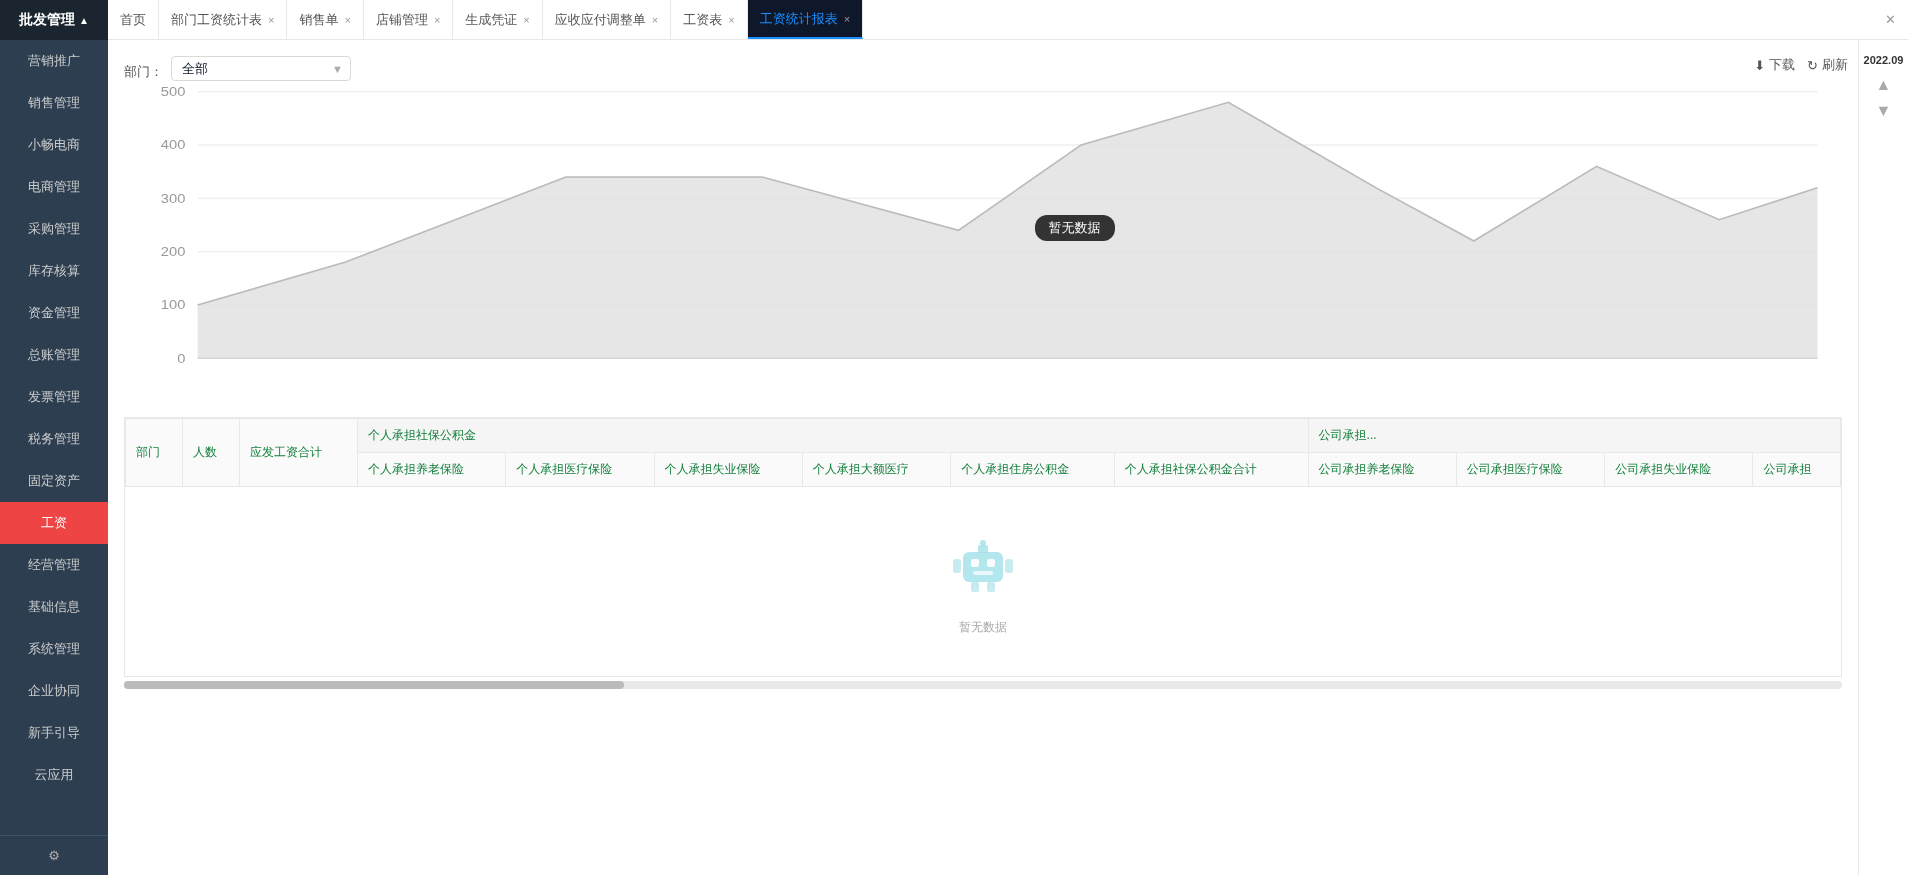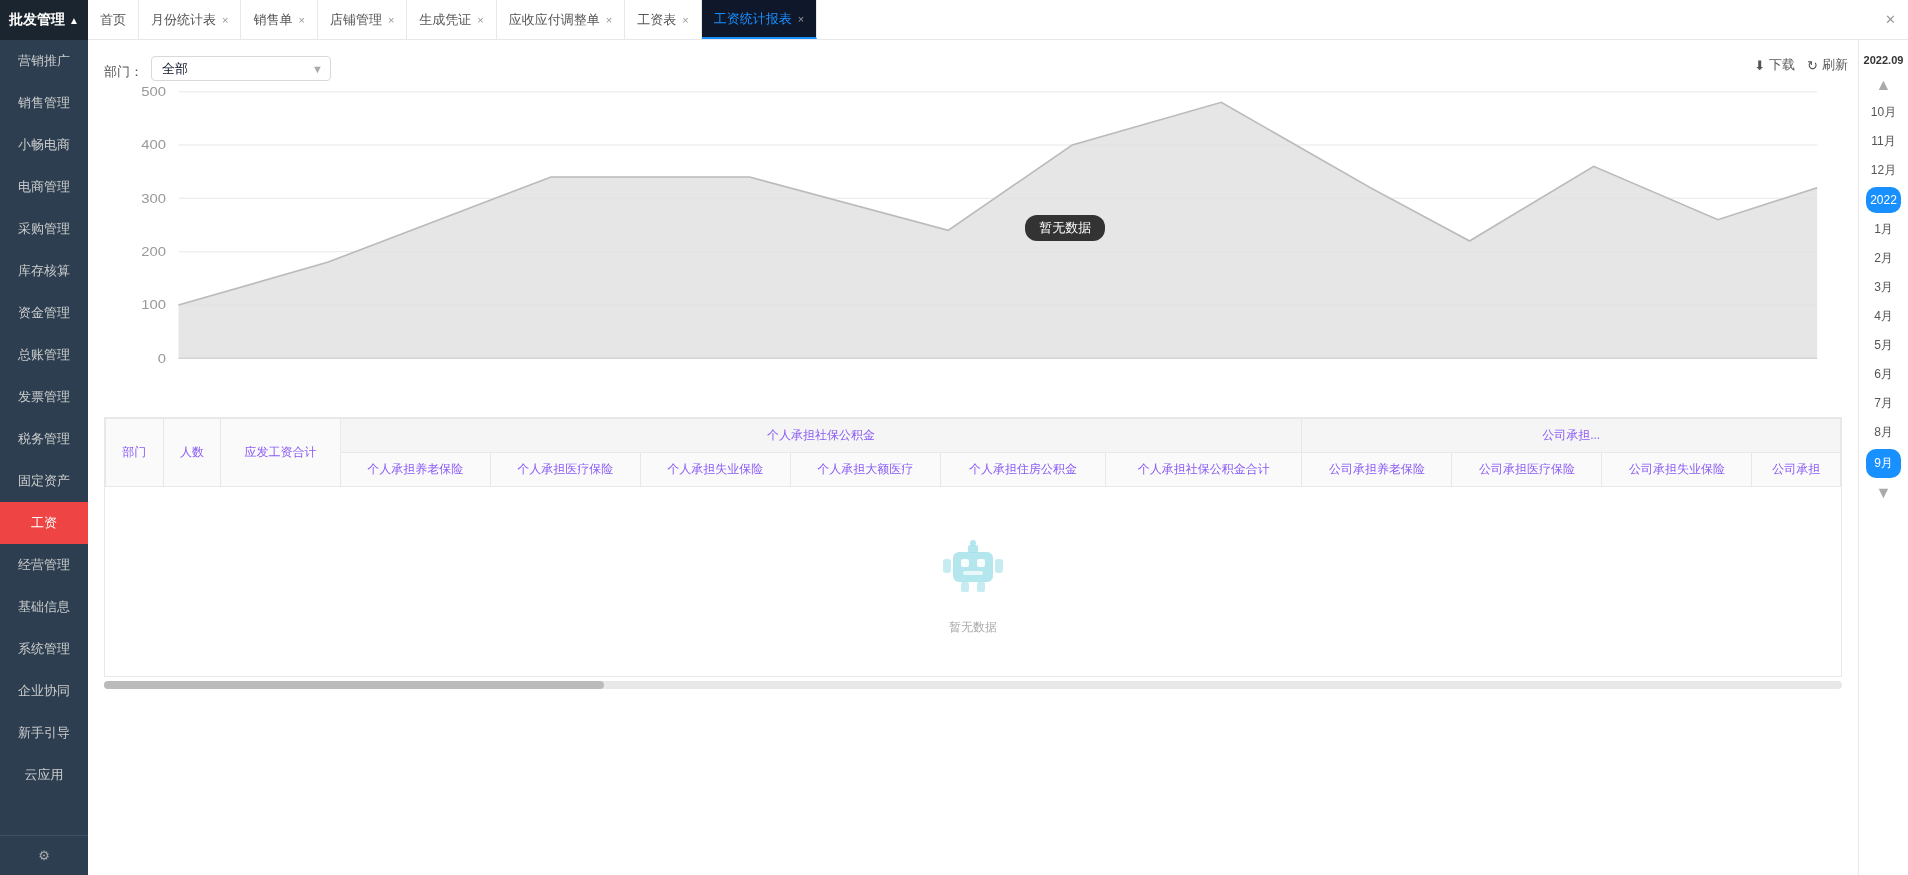--- a/index.html
+++ b/index.html
@@ -1,20 +1,20 @@
 <!DOCTYPE html>
 <html><head>
   <meta charset="utf-8">
   <style>
     * { margin: 0; padding: 0; box-sizing: border-box; }
     body { font-family: 'Microsoft YaHei', sans-serif; font-size: 13px; display: flex; height: 875px; overflow: hidden; background: #f0f2f5; }
 
     
     .sidebar {
-      width: 88px;
+      width: 108px;
       background: #2c3e50;
       display: flex;
       flex-direction: column;
       height: 100%;
       flex-shrink: 0;
     }
     .sidebar-header {
       background: #1a252f;
       color: #fff;
       padding: 10px 0;
@@ -201,22 +201,22 @@
     .data-table {
       width: 100%;
       border-collapse: collapse;
       font-size: 12px;
       min-width: 1200px;
     }
     .data-table th {
       background: #fafafa;
       border: 1px solid #e8e8e8;
       padding: 8px 10px;
-      text-align: center;
-      color: #8b5cf6;
+      text-align: left;
+      color: #15803d;
       font-weight: normal;
       white-space: nowrap;
     }
     .data-table td {
       border: 1px solid #e8e8e8;
       padding: 8px 10px;
       text-align: center;
       color: #555;
     }
     .data-table .group-header {
@@ -330,21 +330,21 @@
 </div>
 
 <div class="main">
 
   <div class="tab-bar">
     <div id="tabs-container" style="display:flex; height:100%; align-items:stretch;">
         <div class="tab-item">
           <span>首页</span>
         </div>
         <div class="tab-item">
-          <span>月份统计表</span>
+          <span>部门工资统计表</span>
           <span class="close-btn">×</span>
         </div>
         <div class="tab-item">
           <span>销售单</span>
           <span class="close-btn">×</span>
         </div>
         <div class="tab-item">
           <span>店铺管理</span>
           <span class="close-btn">×</span>
         </div>
@@ -470,32 +470,17 @@
 
       <div class="table-scrollbar">
         <div class="table-scrollbar-thumb"></div>
       </div>
 
     </div>
 
     <div class="date-sidebar">
       <div class="date-item" style="font-size:11px; color:#333; font-weight:bold;">2022.09</div>
       <div class="date-nav">▲</div>
-      <div id="date-items-container">
-          <div class="date-item">10月</div>
-          <div class="date-item">11月</div>
-          <div class="date-item">12月</div>
-          <div class="date-item active-year">2022</div>
-          <div class="date-item">1月</div>
-          <div class="date-item">2月</div>
-          <div class="date-item">3月</div>
-          <div class="date-item">4月</div>
-          <div class="date-item">5月</div>
-          <div class="date-item">6月</div>
-          <div class="date-item">7月</div>
-          <div class="date-item">8月</div>
-          <div class="date-item active-month">9月</div>
-        </div>
       <div class="date-nav">▼</div>
     </div>
 
   </div>
 </div>
 
 </body></html>

